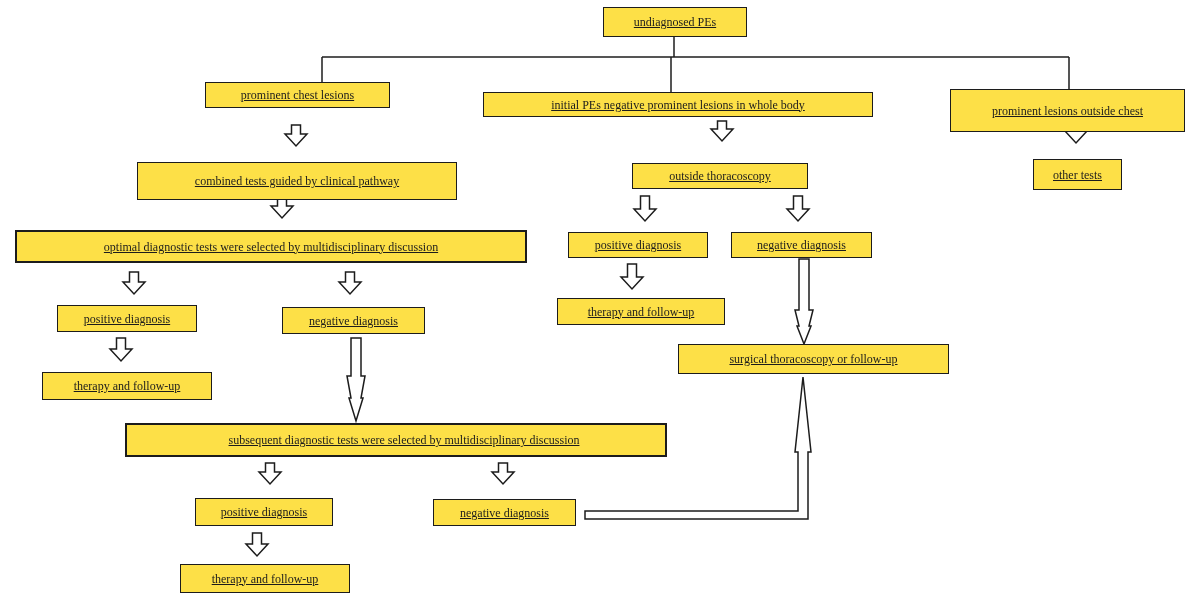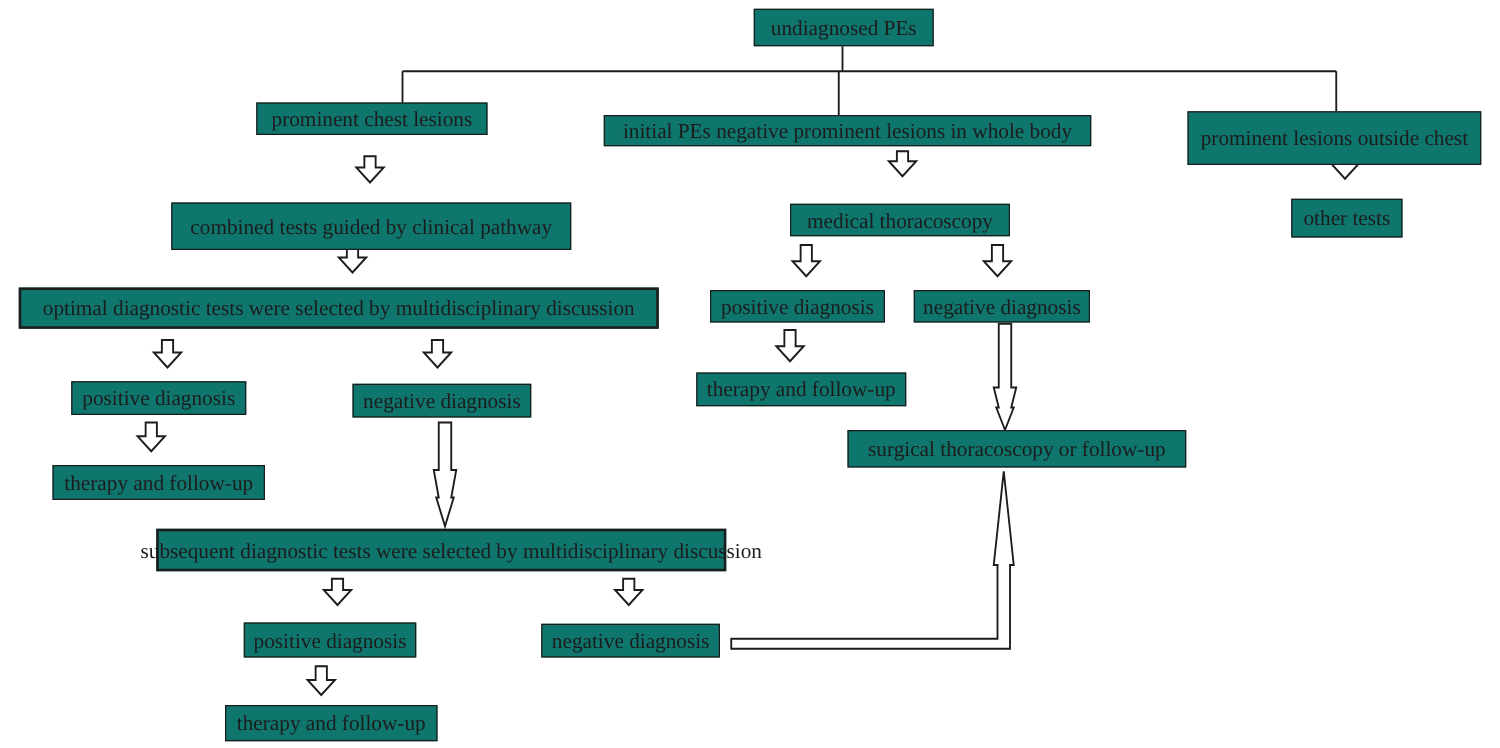--- a/index.html
+++ b/index.html
@@ -14,28 +14,29 @@
   }
   .figure svg.wires {
     position: absolute;
     left: 0; top: 0;
     width: 1200px; height: 598px;
   }
   .node {
     position: absolute;
     box-sizing: border-box;
     border: 1.5px solid #1c1c1c;
-    background: #0f766e;
+    background: #fde047;
     display: flex;
     align-items: center;
     justify-content: center;
-    font-size: 17px;
+    font-size: 12px;
     line-height: 1;
     white-space: nowrap;
     z-index: 2;
+    text-decoration: underline;
   }
   .node.big { border-width: 2px; }
   .wires polygon, .wires polyline {
     fill: #ffffff;
     stroke: #1c1c1c;
     stroke-width: 1.5;
   }
   .wires polyline.line { fill: none; }
 </style>
 </head>
@@ -72,34 +73,34 @@
     <polygon points="803,377 811,452 808,452 808,519 585,519 585,511 798,511 798,452 795,452"></polygon>
   </svg>
 
   <div class="node" style="left:603px; top:7px; width:144px; height:30px;">undiagnosed PEs</div>
 
   <div class="node" style="left:205px; top:82px; width:185px; height:26px;">prominent chest lesions</div>
   <div class="node" style="left:483px; top:92px; width:390px; height:25px;">initial PEs negative prominent lesions in whole body</div>
   <div class="node" style="left:950px; top:89px; width:235px; height:43px;">prominent lesions outside chest</div>
 
   <div class="node" style="left:137px; top:162px; width:320px; height:38px;">combined tests guided by clinical pathway</div>
-  <div class="node" style="left:632px; top:163px; width:176px; height:26px;">medical thoracoscopy</div>
+  <div class="node" style="left:632px; top:163px; width:176px; height:26px;">outside thoracoscopy</div>
   <div class="node" style="left:1033px; top:159px; width:89px; height:31px;">other tests</div>
 
   <div class="node big" style="left:15px; top:230px; width:512px; height:33px;">optimal diagnostic tests were selected by multidisciplinary discussion</div>
 
   <div class="node" style="left:57px; top:305px; width:140px; height:27px;">positive diagnosis</div>
   <div class="node" style="left:282px; top:307px; width:143px; height:27px;">negative diagnosis</div>
   <div class="node" style="left:42px; top:372px; width:170px; height:28px;">therapy and follow-up</div>
 
   <div class="node" style="left:568px; top:232px; width:140px; height:26px;">positive diagnosis</div>
   <div class="node" style="left:731px; top:232px; width:141px; height:26px;">negative diagnosis</div>
   <div class="node" style="left:557px; top:298px; width:168px; height:27px;">therapy and follow-up</div>
 
   <div class="node" style="left:678px; top:344px; width:271px; height:30px;">surgical thoracoscopy or follow-up</div>
 
-  <div class="node big" style="left:125px; top:423px; width:456px; height:34px;padding-left:16px;">subsequent diagnostic tests were selected by multidisciplinary discussion</div>
+  <div class="node big" style="left:125px; top:423px; width:542px; height:34px;padding-left:16px;">subsequent diagnostic tests were selected by multidisciplinary discussion</div>
 
   <div class="node" style="left:195px; top:498px; width:138px; height:28px;">positive diagnosis</div>
   <div class="node" style="left:433px; top:499px; width:143px; height:27px;">negative diagnosis</div>
   <div class="node" style="left:180px; top:564px; width:170px; height:29px;">therapy and follow-up</div>
 
 </div>
 
 </body></html>

